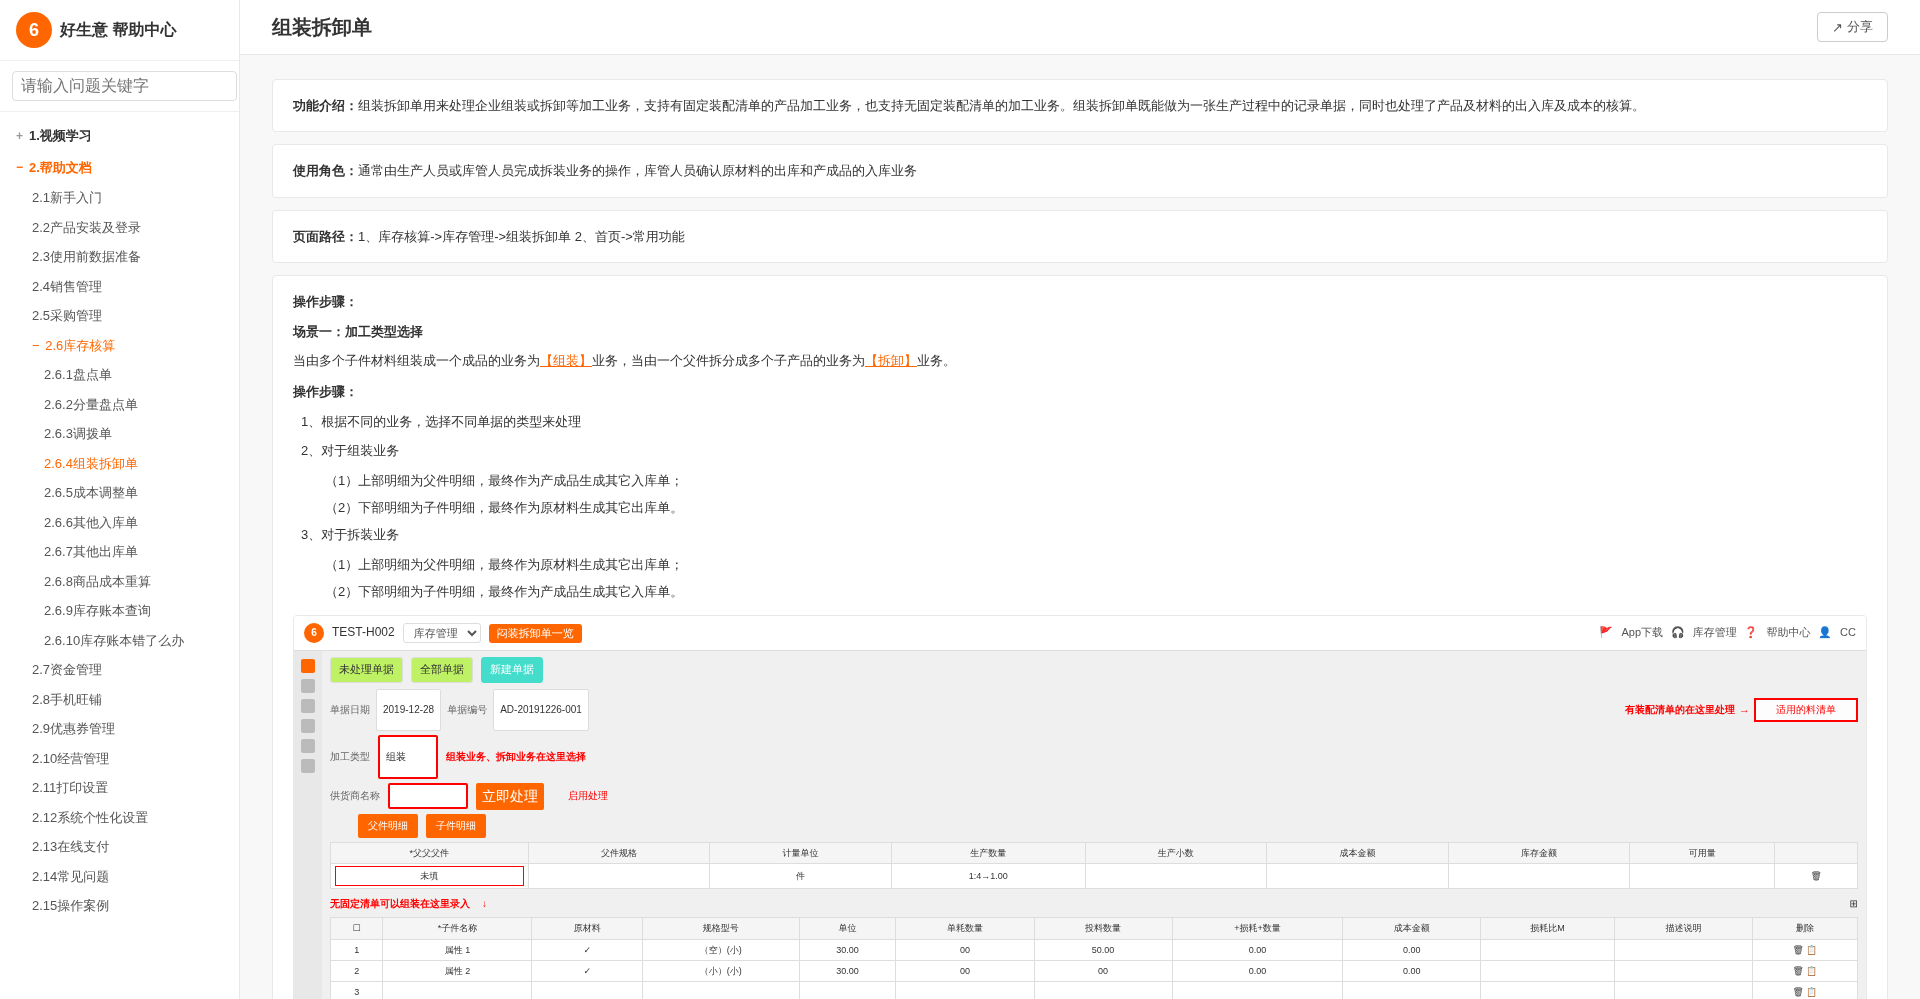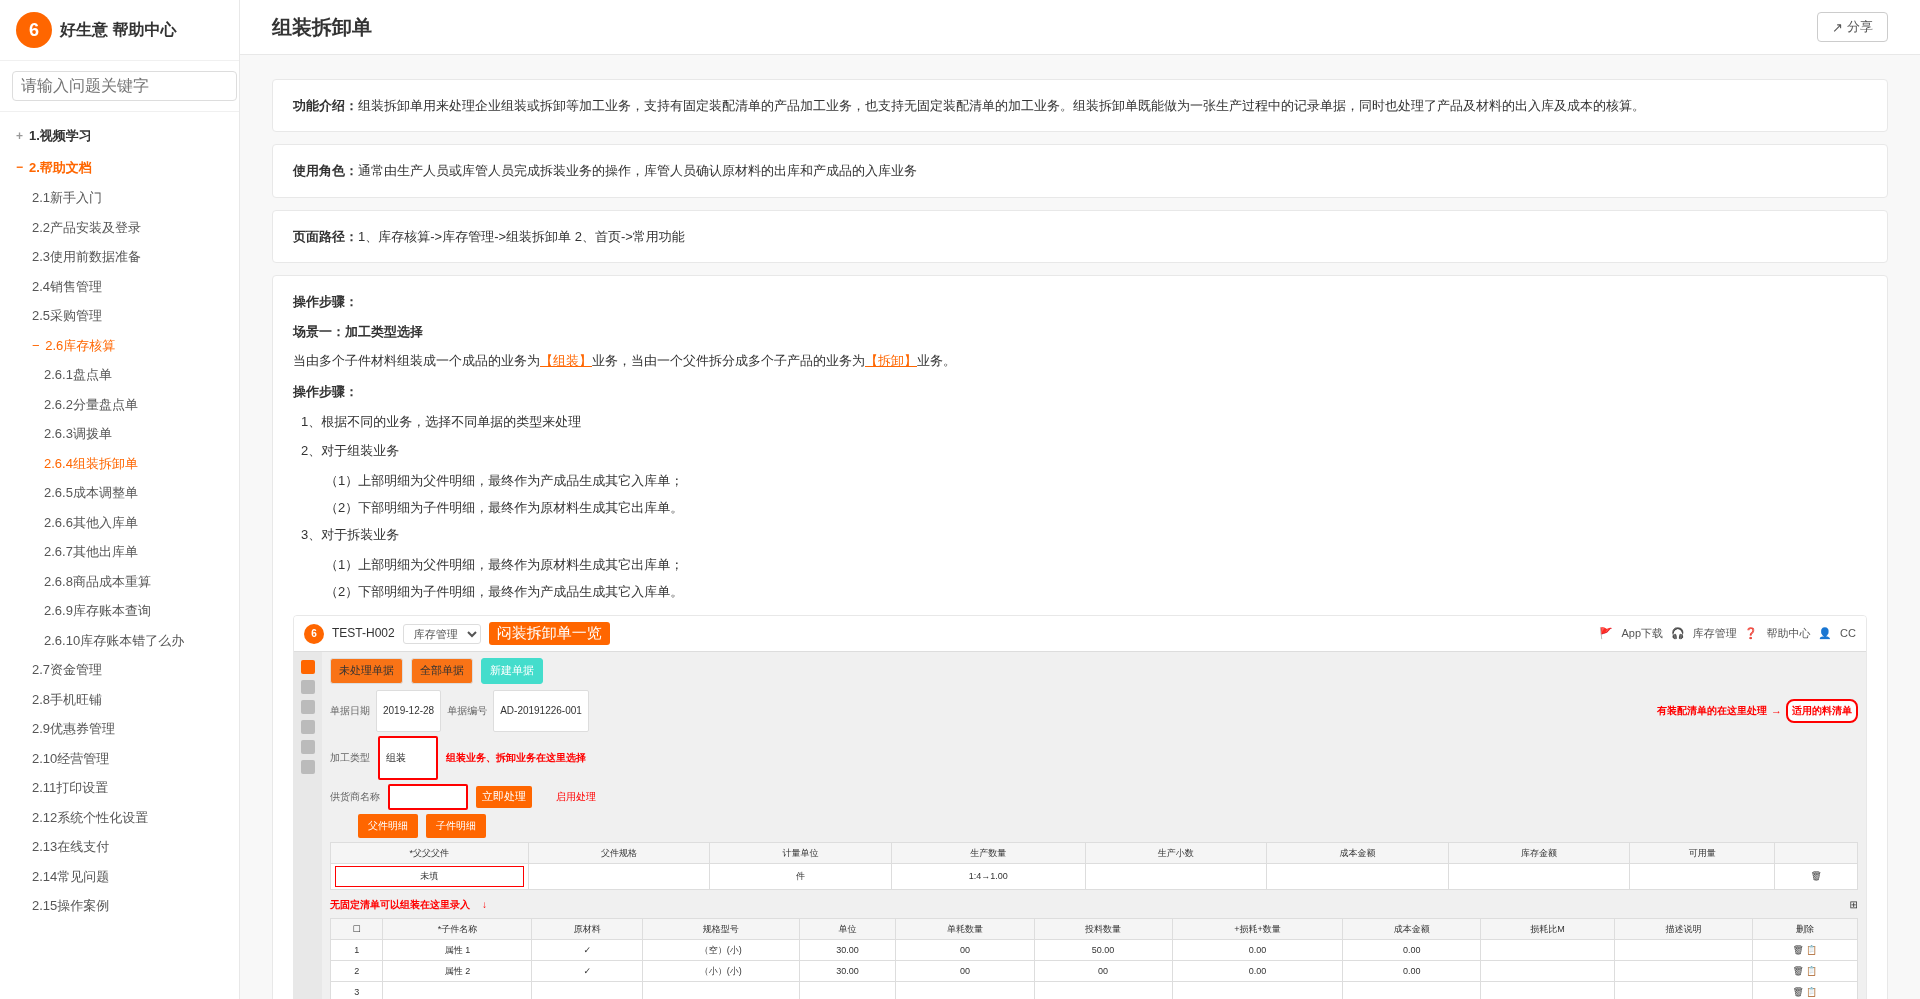--- a/index.html
+++ b/index.html
@@ -169,21 +169,21 @@
       padding: 2px 6px;
       font-size: 11px;
       color: #555;
     }
     .mock-tag-btn {
       background: #f60;
       color: #fff;
       border: none;
       border-radius: 3px;
       padding: 2px 8px;
-      font-size: 15px;
+      font-size: 11px;
       cursor: pointer;
     }
     .mock-icons-right {
       margin-left: auto;
       display: flex; gap: 8px; align-items: center;
       font-size: 11px; color: #555;
     }
     .mock-main-area {
       display: flex;
     }
@@ -206,21 +206,21 @@
     }
     .mock-header-row {
       display: flex; gap: 8px; align-items: center;
       margin-bottom: 6px; flex-wrap: wrap;
     }
     .mock-tab {
       border: 1px solid #ddd;
       border-radius: 3px;
       padding: 2px 8px;
       font-size: 11px;
-      background: #f97316;
+      background: #bef264;
       cursor: pointer;
     }
     .mock-tab.active-tab {
       background: #4dc;
       color: #fff;
       border-color: #4dc;
     }
     .mock-field-row {
       display: flex; gap: 6px; align-items: center;
       margin-bottom: 4px; flex-wrap: wrap;
@@ -248,25 +248,25 @@
       padding: 2px 4px;
       text-align: center;
       background: #fff;
     }
     .mock-table th {
       background: #f5f5f5;
       font-weight: normal;
     }
     .annotation-box {
       border: 2px solid red;
-      border-radius: 8px;
-      padding: 1px 4px;
+      border-radius: 0;
+      padding: 1px 20px;
       color: red;
       font-size: 10px;
-      font-weight: bold;
+      font-weight: normal;
       background: rgba(255,255,255,0.85);
       white-space: nowrap;
     }
     .mock-screenshot-inner {
       position: relative;
       font-size: 11px;
     }
   </style>
 </head>
 <body>
@@ -423,21 +423,21 @@
                   <span class="mock-field-label">加工类型</span>
                   <div class="mock-field-val mock-red-highlight" style="background:#fff; width:60px;">组装</div>
                   <div style="position:relative; display:flex; align-items:center; gap:4px;">
                     <span style="color:red; font-size:10px; font-weight:bold;">组装业务、拆卸业务在这里选择</span>
                   </div>
                 </div>
 
                 <div style="display:flex; align-items:center; gap:8px; margin-bottom:4px;">
                   <span class="mock-field-label">供货商名称</span>
                   <div class="mock-field-val mock-red-highlight" style="width:80px;"></div>
-                  <span style="background:#f60; color:#fff; font-size:11px; padding:1px 6px; border-radius:2px; cursor:pointer;">立即处理</span>
+                  <span style="background:#f60; color:#fff; font-size:14px; padding:1px 6px; border-radius:2px; cursor:pointer;">立即处理</span>
                   <span style="color:red; font-size:10px; font-weight:normal; margin-left:16px;">启用处理</span>
                 </div>
               </div>
 
               <div style="display:flex; gap:8px; margin-bottom:2px;padding-left:28px;">
                 <div style="background:#f60; color:#fff; padding:3px 10px; font-size:10px; border-radius:2px; cursor:pointer;">父件明细</div>
                 <div style="background:#f60; color:#fff; padding:3px 10px; font-size:10px; border-radius:2px; cursor:pointer;">子件明细</div>
               </div>
 
               <table class="mock-table">

